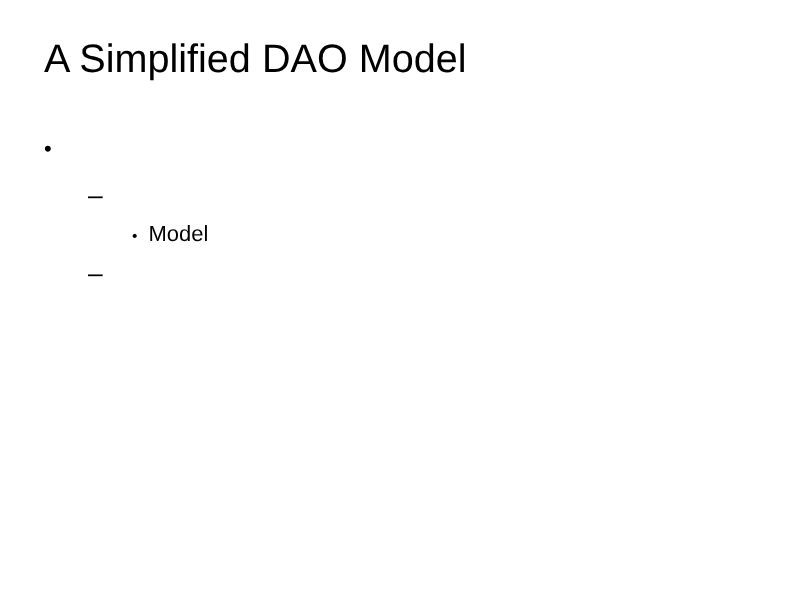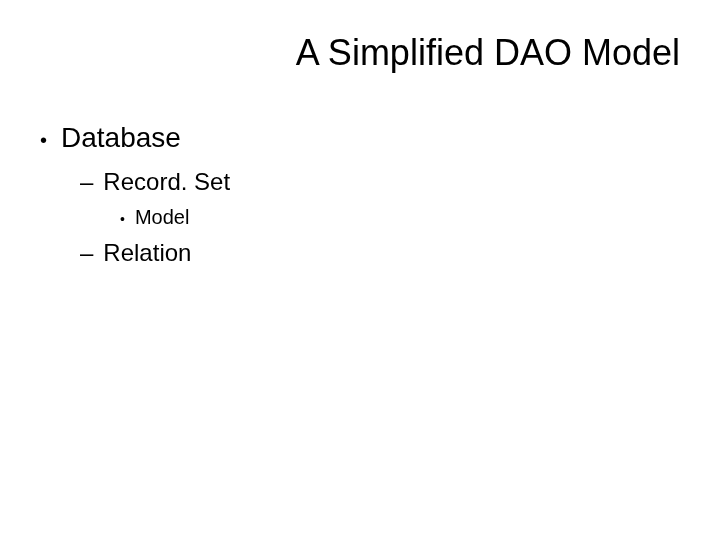--- a/index.html
+++ b/index.html
@@ -16,21 +16,21 @@
       overflow: hidden;
     }
     .slide {
       width: 100%;
       height: 100%;
       padding: 24px 40px;
     }
     .title {
       font-size: 36px;
       font-weight: normal;
-      text-align: right;
+      text-align: left;
       margin-top: 8px;
       margin-bottom: 48px;
     }
     .level1 {
       font-size: 28px;
       margin-left: 0px;
       margin-bottom: 14px;
       display: flex;
       align-items: baseline;
     }
@@ -63,30 +63,27 @@
     }
   </style>
 </head>
 <body>
 
 <div class="slide">
   <h1 class="title">A Simplified DAO Model</h1>
 
   <div class="level1">
     <span class="bullet">•</span>
-    <span>Database</span>
   </div>
 
   <div class="level2">
     <span class="bullet">–</span>
-    <span>Record. Set</span>
   </div>
 
   <div class="level3">
     <span class="bullet">•</span>
     <span>Model</span>
   </div>
 
   <div class="level2">
     <span class="bullet">–</span>
-    <span>Relation</span>
   </div>
 </div>
 
 </body></html>

